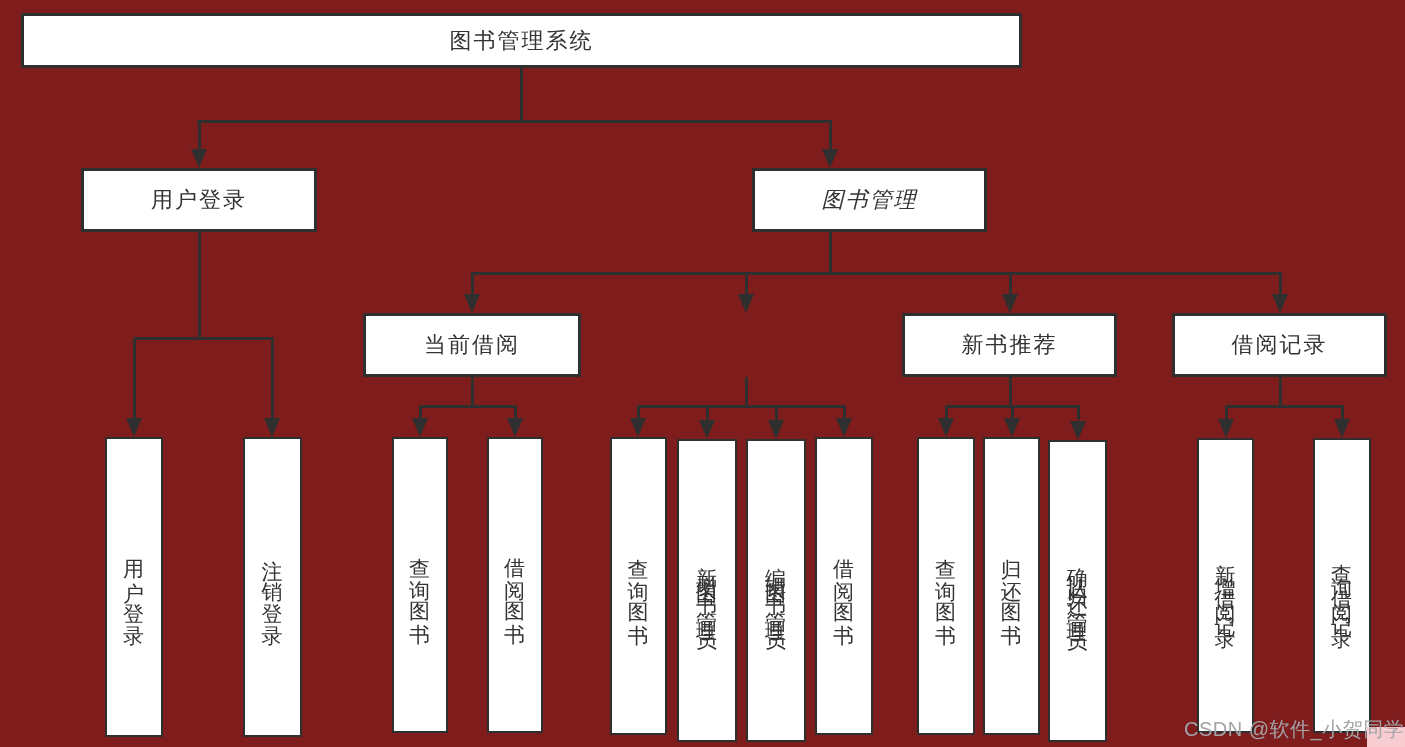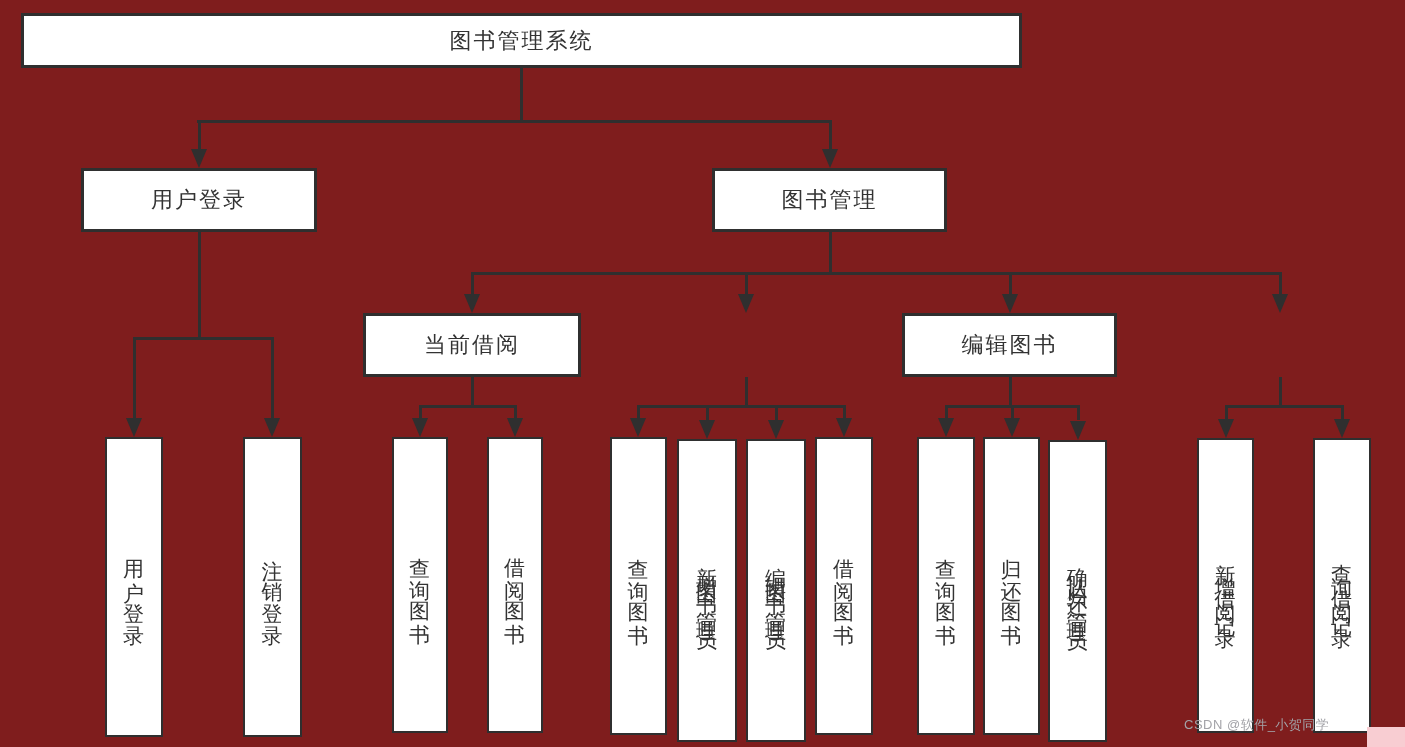--- a/index.html
+++ b/index.html
@@ -23,21 +23,21 @@
   .ls9{letter-spacing:9px;}
   .hline{position:absolute;height:0;border-top:3px solid #2f2f2f;}
   .vline{position:absolute;width:0;border-left:3px solid #2f2f2f;}
   .arrow{
     position:absolute;width:0;height:0;
     border-left:8px solid transparent;border-right:8px solid transparent;
     border-top:19px solid #2f2f2f;
   }
   .wm-accent{position:absolute;right:0;bottom:0;width:38px;height:20px;background:#f8cdd2;}
   .watermark{
-    position:absolute;left:1184px;top:716px;font-size:13px;color:#a3a3a8;
+    position:absolute;left:1184px;top:716px;font-size:20px;color:#a3a3a8;
     letter-spacing:0.5px;white-space:nowrap;
   }
 </style>
 </head>
 <body>
 
 <div class="canvas">
 
   <div class="box hbox" style="left:21px;top:13px;width:1001px;height:55px;">
     <span>图书管理系统</span>
@@ -46,21 +46,21 @@
   <div class="vline" style="left:520px;top:68px;height:52px;"></div>
   <div class="hline" style="left:197px;top:120px;width:635px;"></div>
   <div class="vline" style="left:197.5px;top:120px;height:32px;"></div>
   <div class="arrow" style="left:191px;top:149px;"></div>
   <div class="vline" style="left:828.5px;top:120px;height:32px;"></div>
   <div class="arrow" style="left:822px;top:149px;"></div>
 
   <div class="box hbox" style="left:81px;top:168px;width:236px;height:64px;">
     <span>用户登录</span>
   </div>
-  <div class="box hbox" style="left:712px;top:168px;width:235px;height:64px;">
+  <div class="box hbox" style="left:752px;top:168px;width:235px;height:64px;font-style:italic;">
     <span>图书管理</span>
   </div>
 
   <div class="vline" style="left:197.5px;top:232px;height:105px;"></div>
   <div class="hline" style="left:132.5px;top:337px;width:141px;"></div>
   <div class="vline" style="left:132.5px;top:337px;height:84px;"></div>
   <div class="arrow" style="left:126px;top:418px;"></div>
   <div class="vline" style="left:270.5px;top:337px;height:84px;"></div>
   <div class="arrow" style="left:264px;top:418px;"></div>
 
@@ -72,21 +72,24 @@
   <div class="arrow" style="left:738px;top:294px;"></div>
   <div class="vline" style="left:1008.5px;top:272px;height:26px;"></div>
   <div class="arrow" style="left:1002px;top:294px;"></div>
   <div class="vline" style="left:1278.5px;top:272px;height:26px;"></div>
   <div class="arrow" style="left:1272px;top:294px;"></div>
 
   <div class="box hbox" style="left:363px;top:313px;width:218px;height:64px;">
     <span>当前借阅</span>
   </div>
   <div class="box hbox" style="left:902px;top:313px;width:215px;height:64px;">
-    <span>编辑图书</span>
+    <span>新书推荐</span>
+  </div>
+  <div class="box hbox" style="left:1172px;top:313px;width:215px;height:64px;">
+    <span>借阅记录</span>
   </div>
 
   <div class="vline" style="left:470.5px;top:377px;height:28px;"></div>
   <div class="hline" style="left:418.5px;top:405px;width:98px;"></div>
   <div class="vline" style="left:418.5px;top:405px;height:15px;"></div>
   <div class="arrow" style="left:412px;top:418px;"></div>
   <div class="vline" style="left:513.5px;top:405px;height:15px;"></div>
   <div class="arrow" style="left:507px;top:418px;"></div>
 
   <div class="vline" style="left:744.5px;top:377px;height:28px;"></div>

